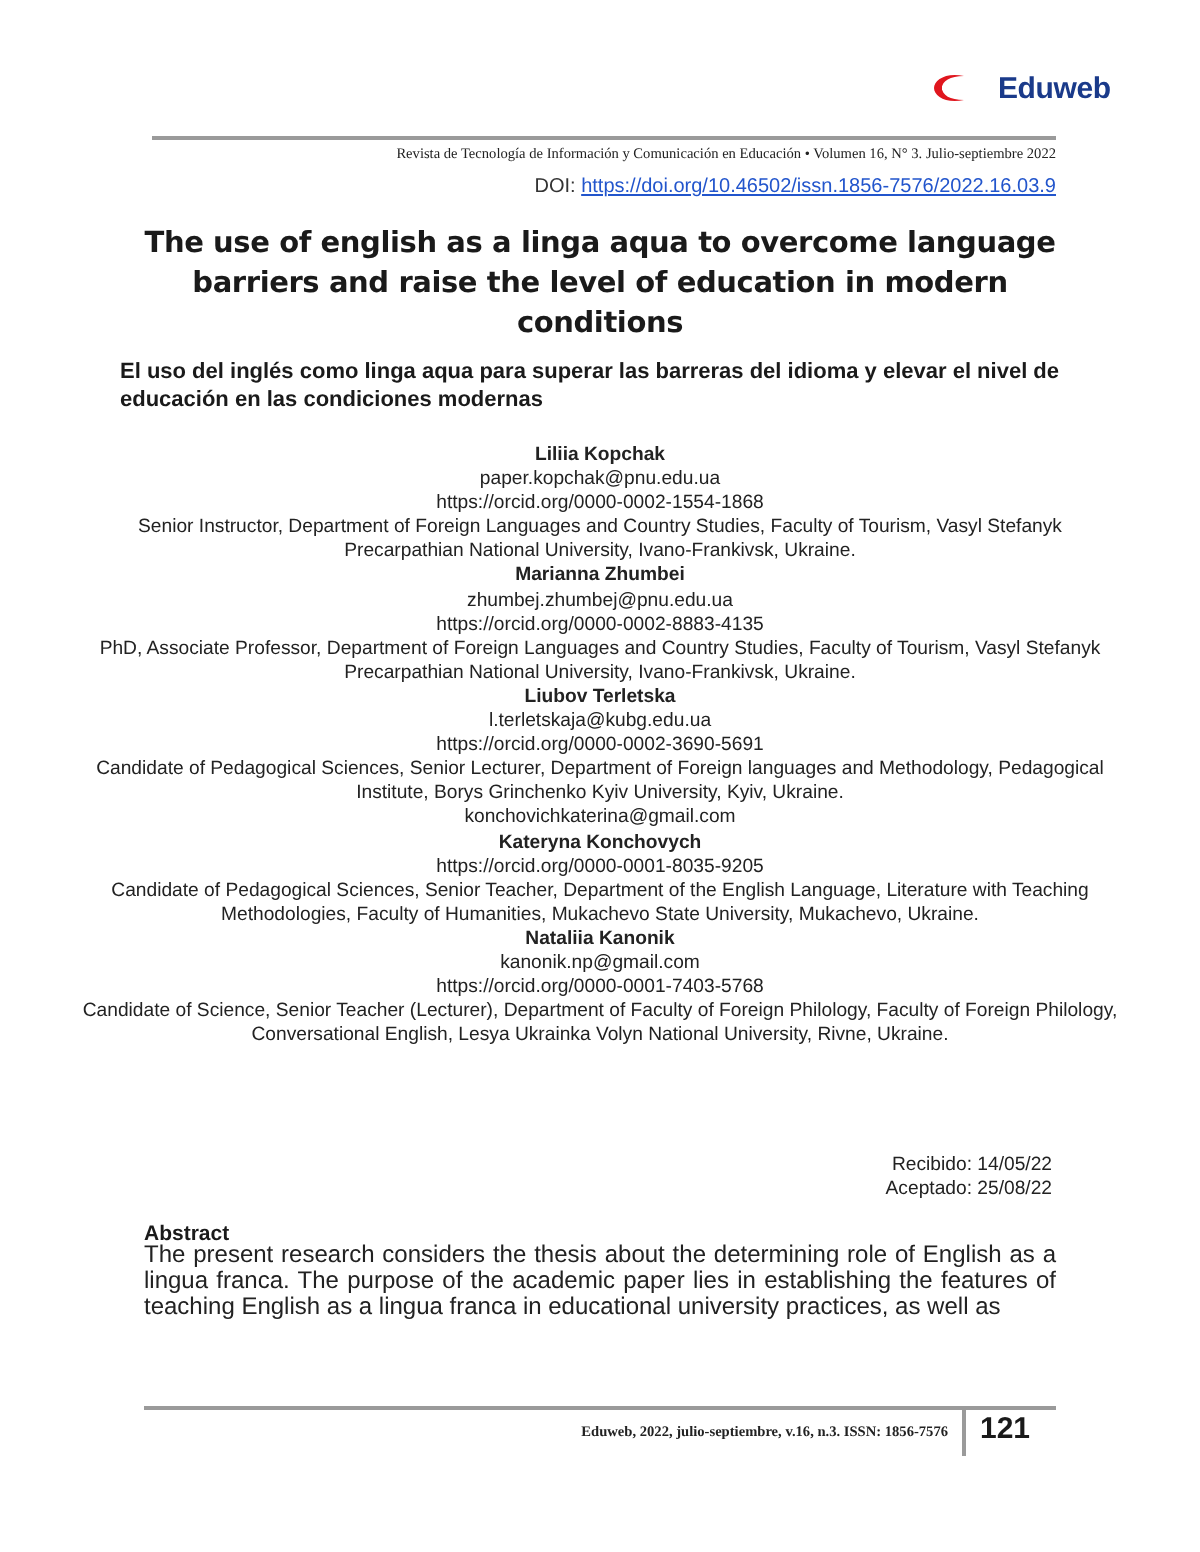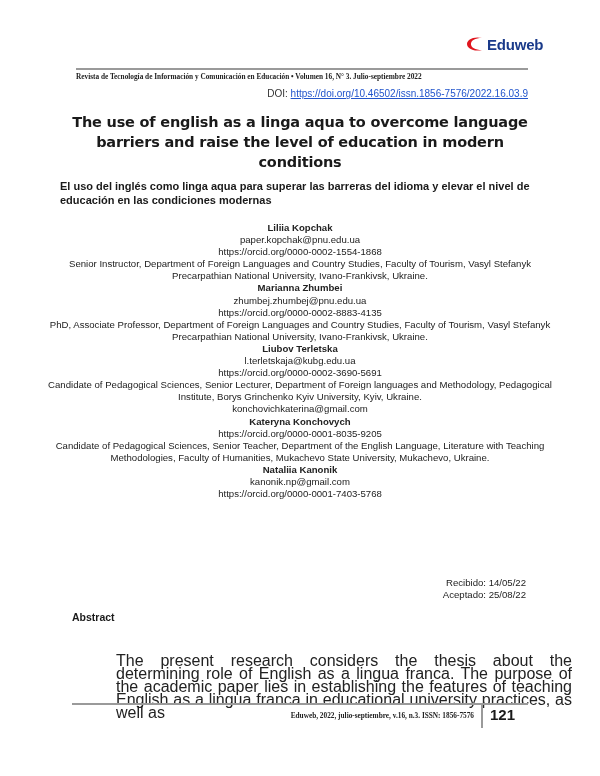--- a/index.html
+++ b/index.html
@@ -1,38 +1,38 @@
 <!DOCTYPE html>
 <html><head>
   <meta charset="utf-8">
   <style>
     html, body { margin: 0; padding: 0; background: #ffffff; }
     body { width: 600px; height: 776px; position: relative; overflow: hidden; font-family: "Liberation Sans", sans-serif; color: #1a1a1a; }
 
     .logo { position: absolute; left: 465px; top: 34px; height: 20px; display: flex; align-items: center; }
     .logo-mark { width: 18px; height: 18px; position: relative; }
-    .logo-text { font-family: "Liberation Sans", sans-serif; font-weight: bold; font-size: 15px; color: #1a3a8a; letter-spacing: -0.2px; margin-left: 4px; }
+    .logo-text { font-family: "Liberation Sans", sans-serif; font-weight: bold; font-size: 15px; color: #1a3a8a; letter-spacing: -0.2px; margin-left: 16px; }
 
     .header-rule { position: absolute; left: 76px; top: 68px; width: 452px; height: 2px; background: #9a9a9a; }
-    .journal-line { position: absolute; left: 76px; top: 72px; width: 452px; text-align: left; font-family: "Liberation Serif", serif; font-weight: bold; font-size: 7.3px; color: #222; white-space: nowrap; }
+    .journal-line { position: absolute; left: 76px; top: 72px; width: 452px; text-align: right; font-family: "Liberation Serif", serif; font-weight: normal; font-size: 7.3px; color: #222; white-space: nowrap; }
 
     .doi { position: absolute; right: 72px; top: 88px; font-size: 10px; color: #333; white-space: nowrap; }
     .doi a { color: #2255cc; text-decoration: underline; }
 
     .title { position: absolute; left: 60px; top: 112px; width: 480px; text-align: center; font-family: "DejaVu Sans", sans-serif; font-weight: bold; font-size: 14.5px; line-height: 20px; color: #1a1a1a; letter-spacing: -0.2px; }
     .subtitle { position: absolute; left: 60px; top: 180px; width: 480px; text-align: left; font-weight: bold; font-size: 11px; line-height: 13.5px; color: #1a1a1a; }
 
     .authors { position: absolute; left: 40px; top: 222px; width: 520px; text-align: center; font-size: 9.6px; line-height: 12.1px; color: #222; }
     .author-name { font-weight: bold; }
     .author-line { display: block; }
 
     .dates { position: absolute; right: 74px; top: 577px; text-align: right; font-size: 9.6px; line-height: 12px; color: #222; }
 
     .abstract-heading { position: absolute; left: 72px; top: 611px; font-weight: bold; font-size: 10.5px; color: #1a1a1a; }
-    .abstract-text { position: absolute; left: 72px; top: 654px; width: 456px; text-align: justify; font-size: 16px; line-height: 13px; color: #222; margin-left: 44px; }
+    .abstract-text { position: absolute; left: 72px; top: 621px; width: 456px; text-align: justify; font-size: 12px; line-height: 13px; color: #222; }
 
     .footer-rule { position: absolute; left: 72px; top: 703px; width: 456px; height: 2px; background: #9a9a9a; }
     .footer-sep { position: absolute; left: 481px; top: 704px; width: 2px; height: 24px; background: #9a9a9a; }
     .footer-text { position: absolute; right: 126px; top: 711px; font-family: "Liberation Serif", serif; font-weight: bold; font-size: 7.3px; color: #222; white-space: nowrap; }
     .page-number { position: absolute; left: 490px; top: 706px; font-weight: bold; font-size: 15px; color: #1a1a1a; }
   </style>
 </head>
 <body>
 
 <div class="logo">
@@ -77,20 +77,21 @@
   <div>
     <span class="author-line">konchovichkaterina@gmail.com</span>
     <span class="author-line author-name">Kateryna Konchovych</span>
     <span class="author-line">https://orcid.org/0000-0001-8035-9205</span>
     <span class="author-line">Candidate of Pedagogical Sciences, Senior Teacher, Department of the English Language, Literature with Teaching Methodologies, Faculty of Humanities, Mukachevo State University, Mukachevo, Ukraine.</span>
   </div>
   <div>
     <span class="author-line author-name">Nataliia Kanonik</span>
     <span class="author-line">kanonik.np@gmail.com</span>
     <span class="author-line">https://orcid.org/0000-0001-7403-5768</span>
+    <span class="author-line">Candidate of Science, Senior Teacher (Lecturer), Department of Faculty of Foreign Philology, Faculty of Foreign Philology, Conversational English, Lesya Ukrainka Volyn National University, Rivne, Ukraine.</span>
   </div>
 </div>
 
 <div class="dates">
   <div>Recibido: 14/05/22</div>
   <div>Aceptado: 25/08/22</div>
 </div>
 
 <div class="abstract-heading">Abstract</div>
 <div class="abstract-text">The present research considers the thesis about the determining role of English as a lingua franca. The purpose of the academic paper lies in establishing the features of teaching English as a lingua franca in educational university practices, as well as</div>

